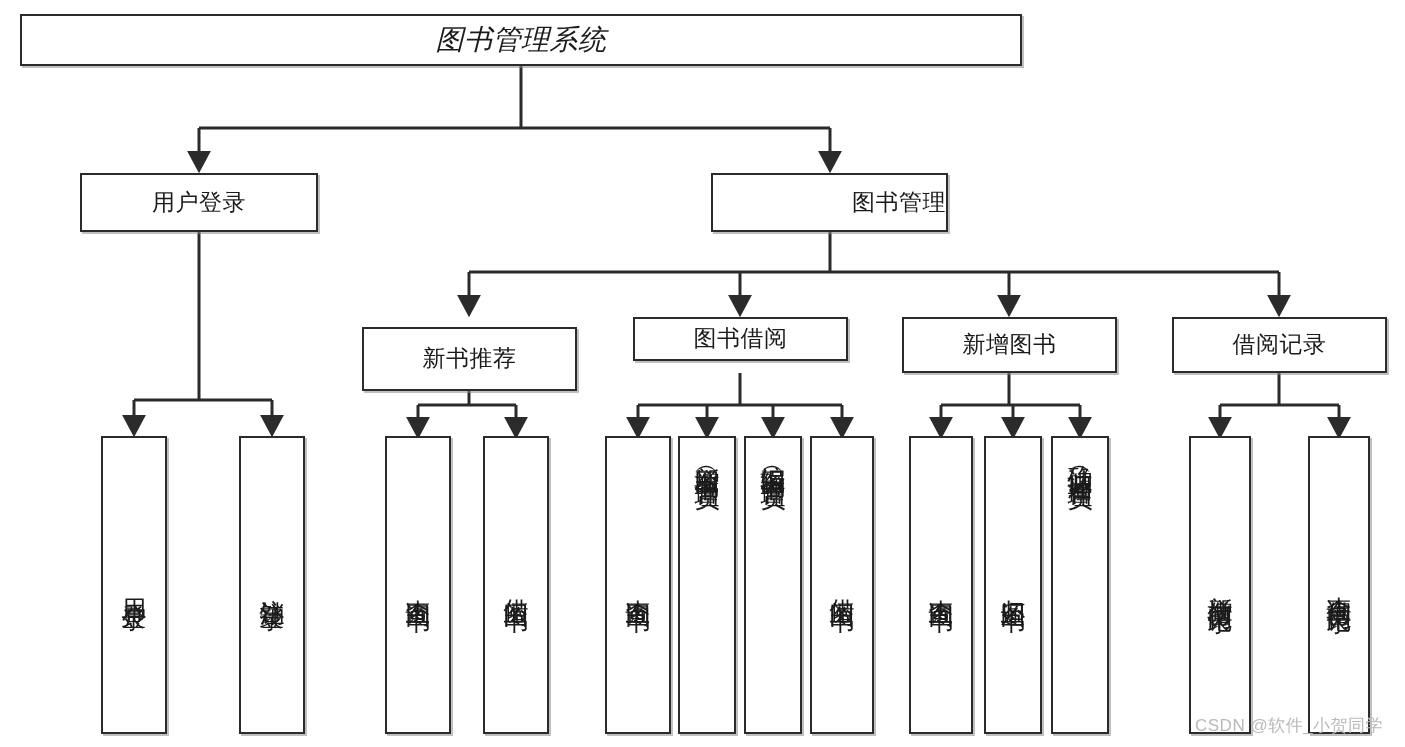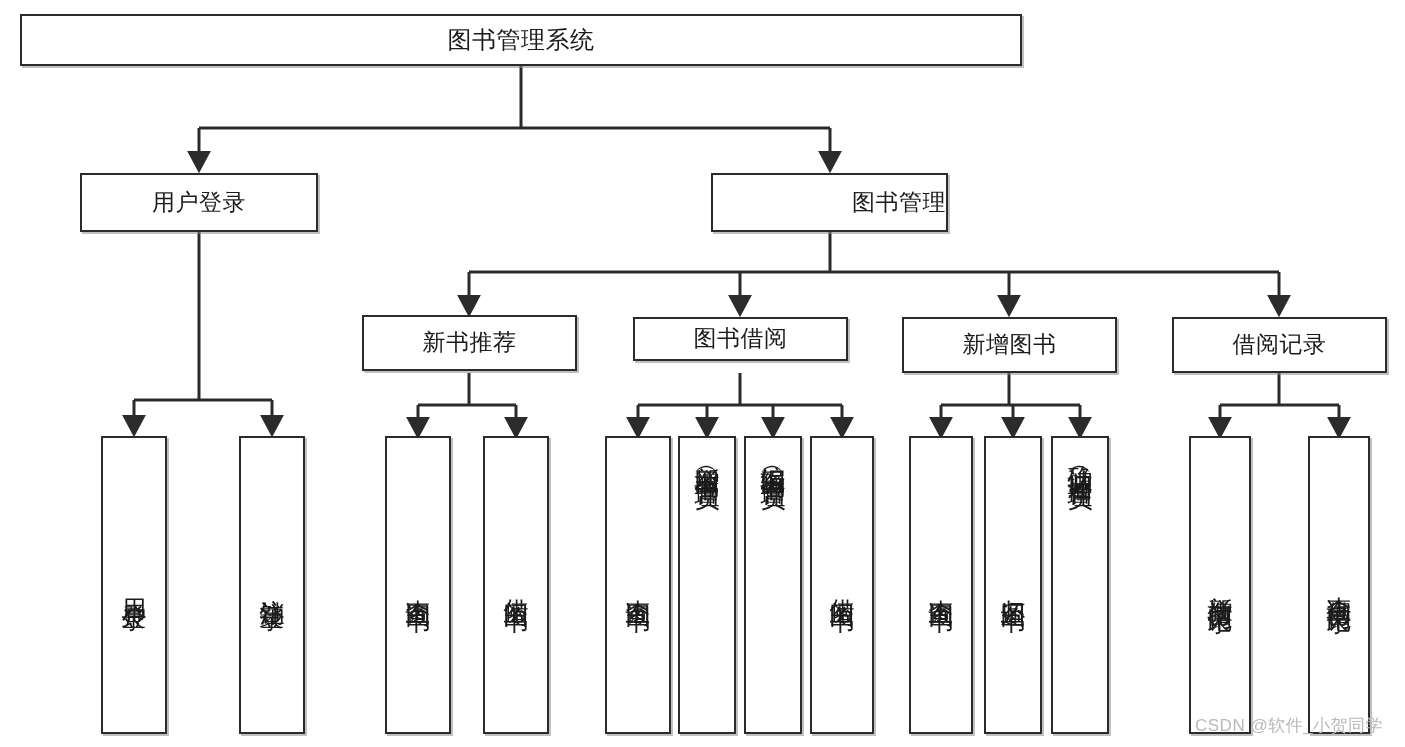--- a/index.html
+++ b/index.html
@@ -40,21 +40,21 @@
     display: block;
     text-align: center;
     line-height: 1.18;
     white-space: nowrap;
   }
   
   .node.horiz .label {
     font-size: 23px;
     letter-spacing: 0.5px;
   }
-  .node.root .label { font-size: 24px; }
+  .node.root .label { font-size: 28px; font-style: italic; }
   
   .node.vert {
     align-items: flex-start;
     justify-content: center;
     padding-top: 8px;
   }
   .node.vert .label {
     writing-mode: vertical-rl;
     text-orientation: upright;
     font-size: 25px;
@@ -135,21 +135,21 @@
     <span class="label">图书管理系统</span>
   </div>
 
   <div class="node horiz" style="left:80px; top:173px; width:238px; height:59px;">
     <span class="label">用户登录</span>
   </div>
   <div class="node horiz" style="left:711px; top:173px; width:237px; height:59px;justify-content:flex-end;">
     <span class="label">图书管理</span>
   </div>
 
-  <div class="node horiz" style="left:362px; top:315px; width:215px; height:56px;">
+  <div class="node horiz" style="left:362px; top:327px; width:215px; height:64px;">
     <span class="label">新书推荐</span>
   </div>
   <div class="node horiz" style="left:633px; top:317px; width:215px; height:44px;">
     <span class="label">图书借阅</span>
   </div>
   <div class="node horiz" style="left:902px; top:317px; width:215px; height:56px;">
     <span class="label">新增图书</span>
   </div>
   <div class="node horiz" style="left:1172px; top:317px; width:215px; height:56px;">
     <span class="label">借阅记录</span>

